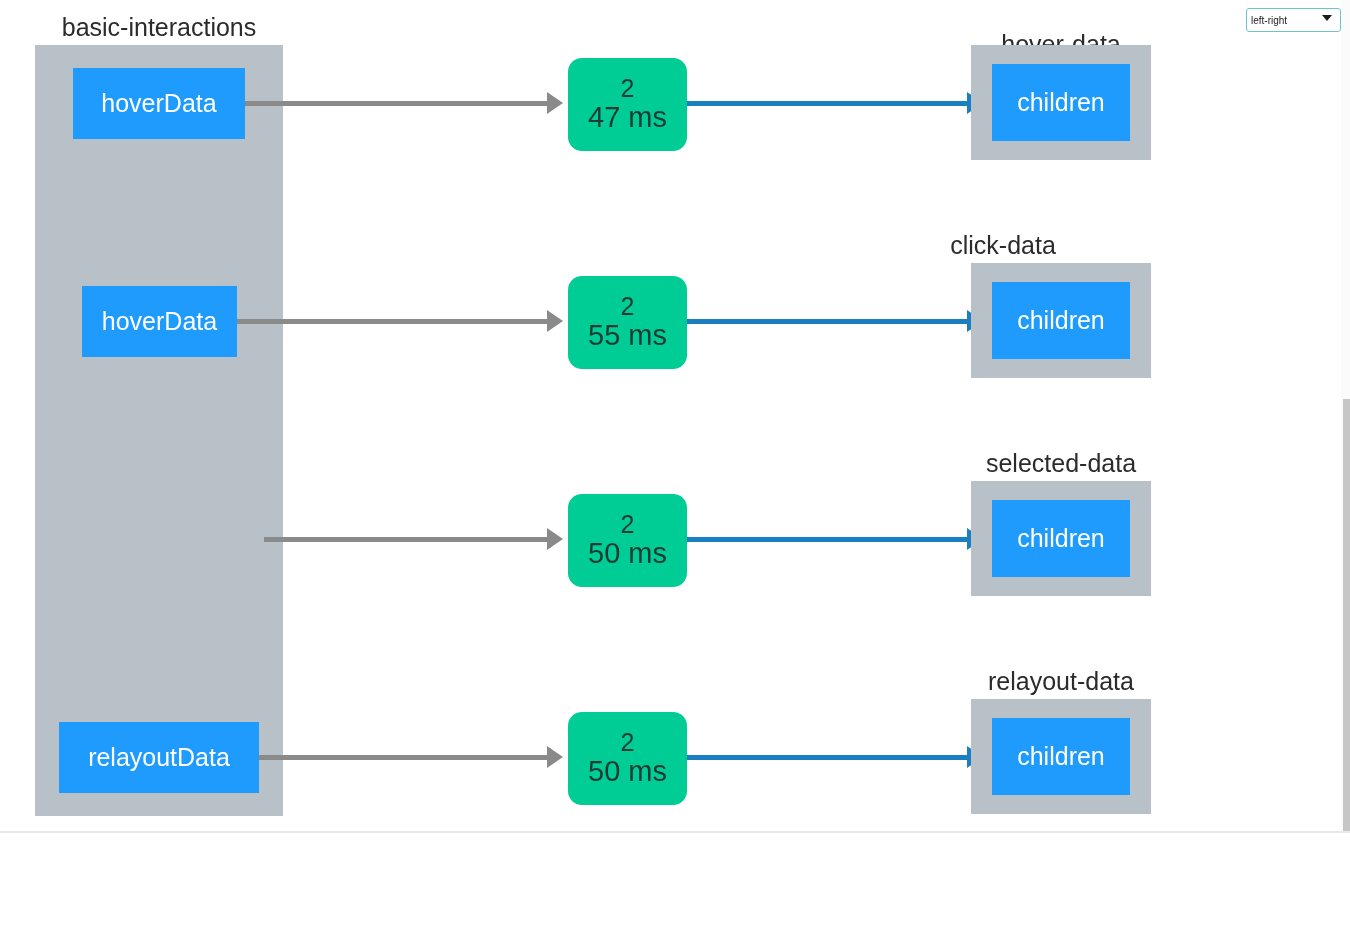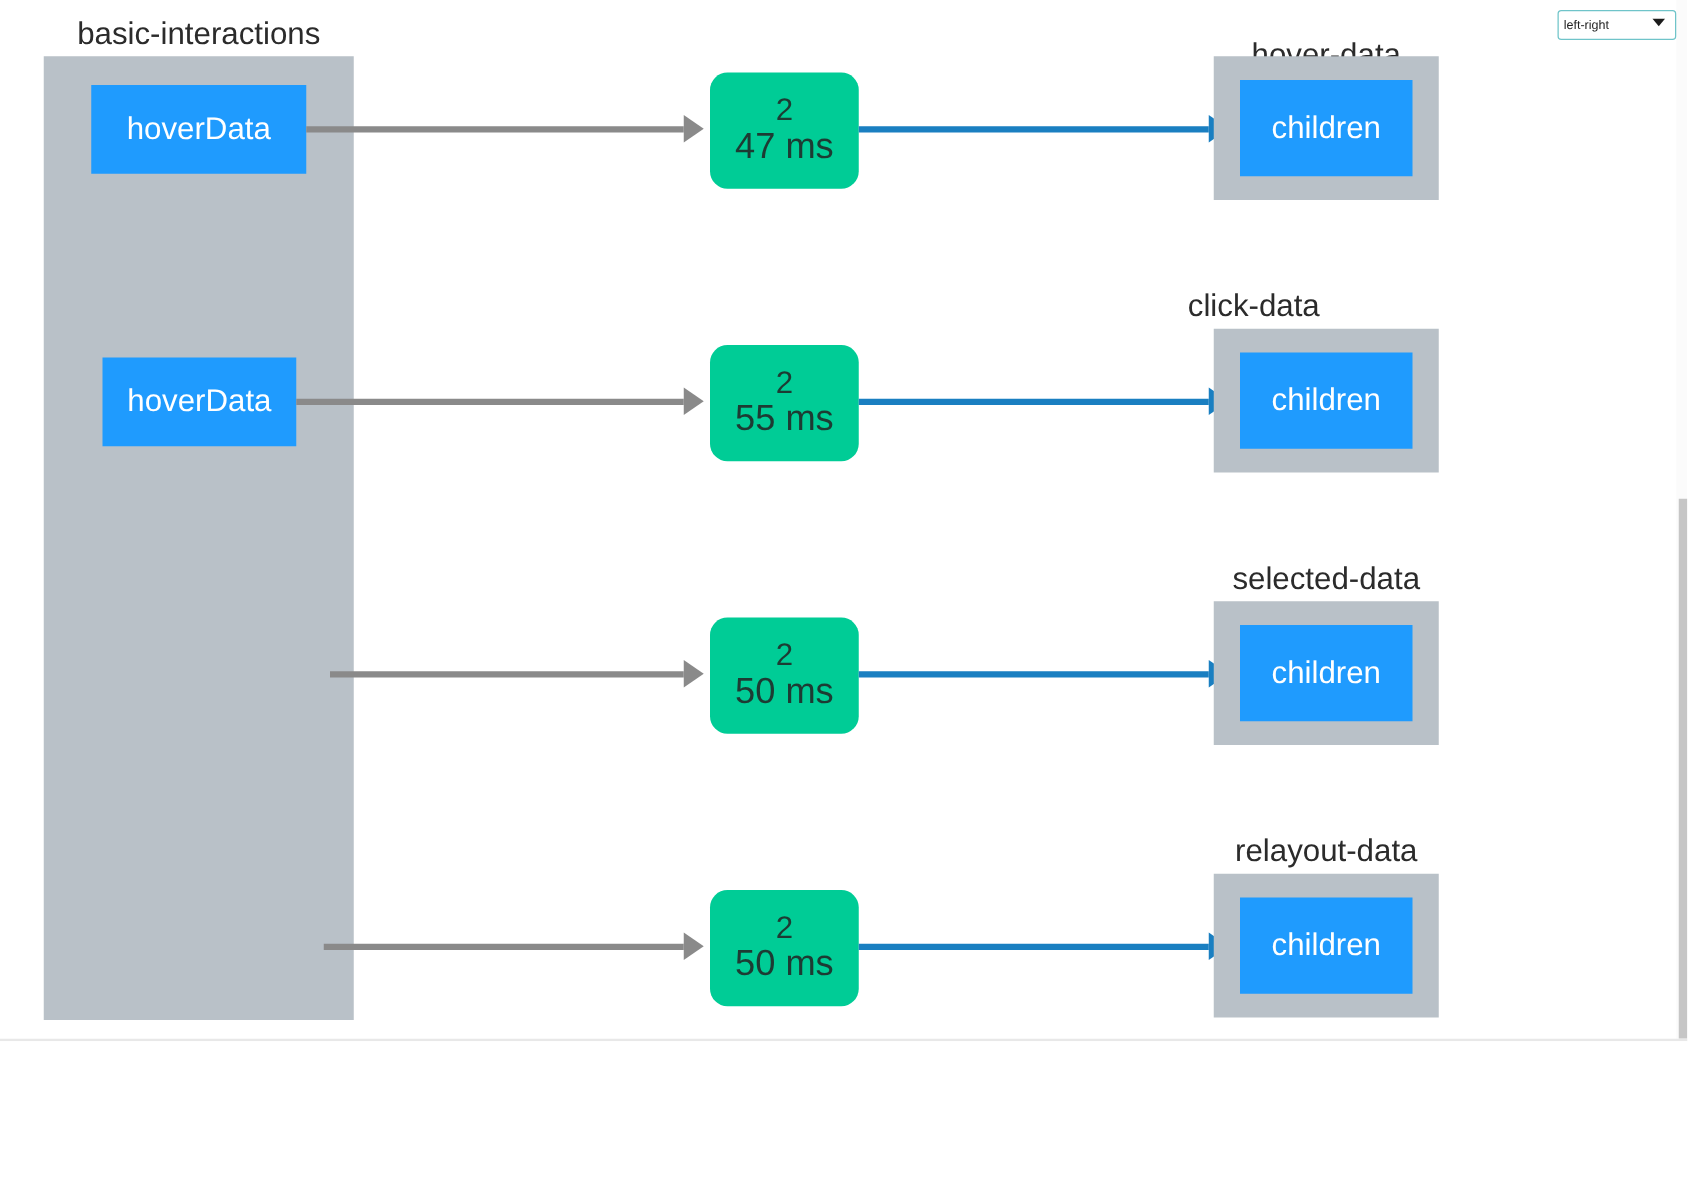--- a/index.html
+++ b/index.html
@@ -115,20 +115,21 @@
 
   <div class="group-label" style="left:35px;top:13px;width:248px;">basic-interactions</div>
 
   <div class="group-box" style="left:35px;top:45px;width:248px;height:771px;"></div>
 
   <div class="prop-node" style="left:73px;top:68px;width:172px;height:71px;">hoverData</div>
 
   <div class="prop-node" style="left:82px;top:286px;width:155px;height:71px;">hoverData</div>
 
 
+  <div class="prop-node" style="left:59px;top:722px;width:200px;height:71px;">relayoutData</div>
 
   <div class="edge grey" style="left:245px;top:101px;width:302px;"></div>
   <div class="arrow-head grey" style="left:547px;top:92px;"></div>
 
   <div class="edge grey" style="left:237px;top:319px;width:310px;"></div>
   <div class="arrow-head grey" style="left:547px;top:310px;"></div>
 
   <div class="edge grey" style="left:264px;top:537px;width:283px;"></div>
   <div class="arrow-head grey" style="left:547px;top:528px;"></div>
 

